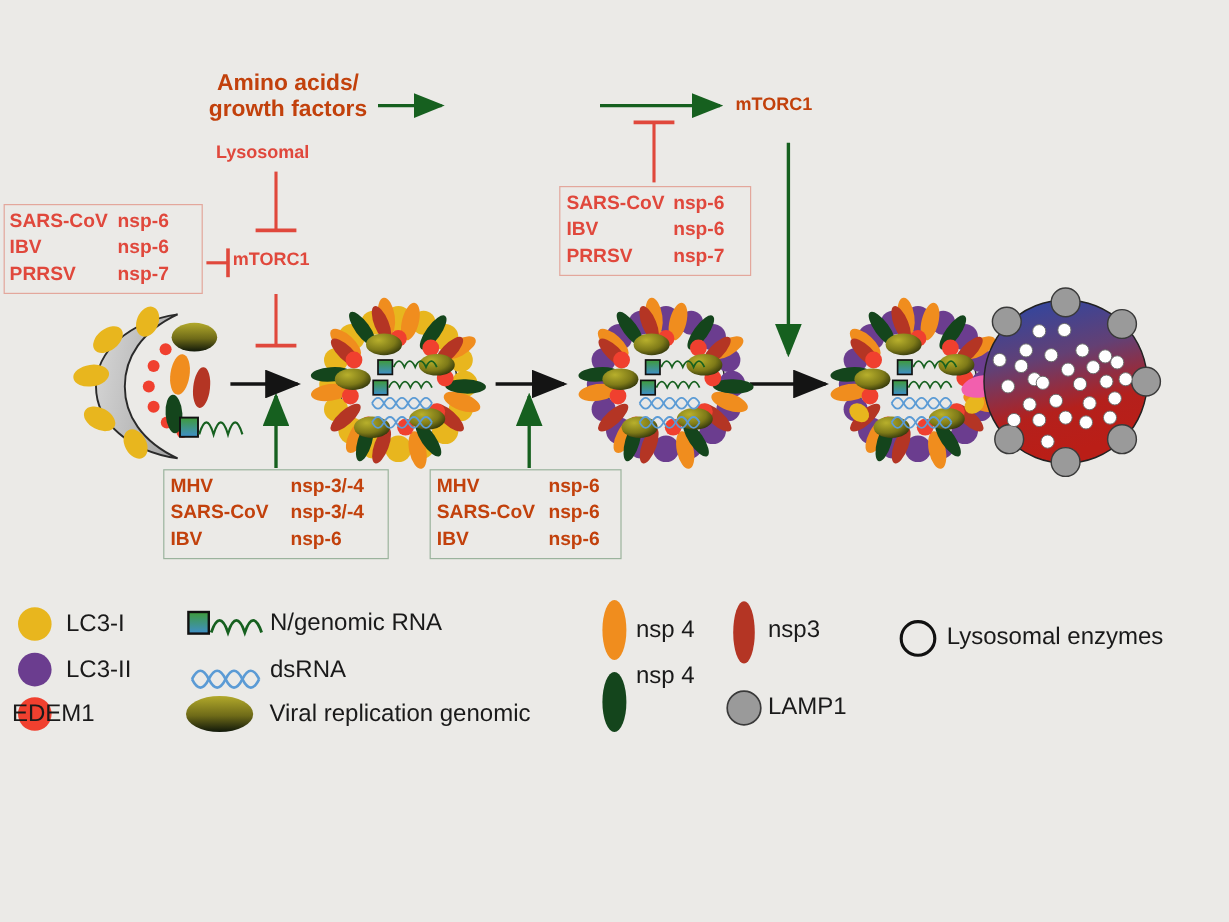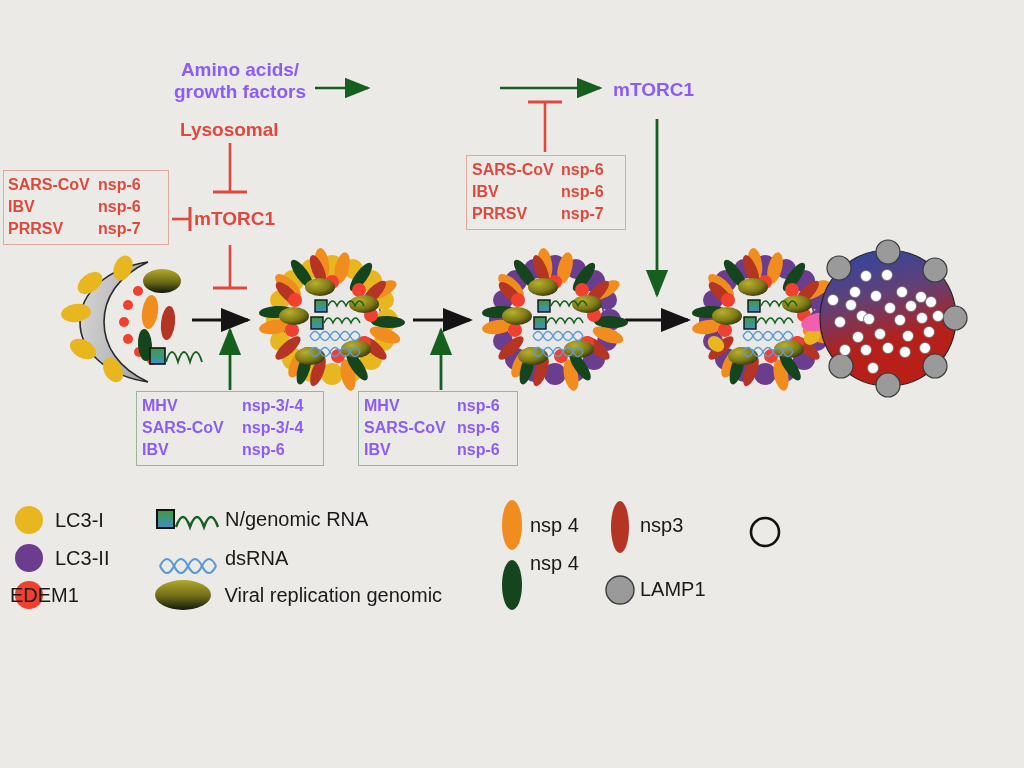--- a/index.html
+++ b/index.html
@@ -8,25 +8,25 @@
     background:#ebeae7;
     font-family:"Liberation Sans", sans-serif;
     overflow:hidden;
     position:relative;
   }
   #stage{position:absolute;left:0;top:0;width:1024px;height:768px;}
   svg#canvas{position:absolute;left:0;top:0;width:1024px;height:768px;}
 
   .txt{position:absolute;white-space:pre;}
 
-  .grn-bold{color:#8b5cf6;font-weight:bold;}
+  .grn-bold{color:#c2410c;font-weight:bold;}
   .red-bold{color:#e0483c;font-weight:bold;}
 
   .hdr{font-size:19px;line-height:22px;text-align:center;}
-  .mt{font-size:19px;font-weight:bold;}
+  .mt{font-size:15px;font-weight:bold;}
 
   .boxed{
     position:absolute;
     box-sizing:border-box;
     background:transparent;
   }
   .box-red{border:1px solid #e3a79c;}
   .box-grn{border:1px solid #9bb39d;}
 
   .rowline{font-size:16px;font-weight:bold;line-height:21px;white-space:pre;}
@@ -509,14 +509,15 @@
 <div class="txt legend-lbl" style="left:10px;top:584px;">EDEM1</div>
 
 <div class="txt legend-lbl" style="left:225px;top:508px;">N/genomic RNA</div>
 <div class="txt legend-lbl" style="left:225px;top:547px;">dsRNA</div>
 <div class="txt legend-lbl" style="left:219px;top:584px;"> Viral replication genomic</div>
 
 <div class="txt legend-lbl" style="left:530px;top:514px;">nsp 4</div>
 <div class="txt legend-lbl" style="left:530px;top:552px;">nsp 4</div>
 <div class="txt legend-lbl" style="left:640px;top:514px;">nsp3</div>
 <div class="txt legend-lbl" style="left:640px;top:578px;">LAMP1</div>
+<div class="txt legend-lbl" style="left:789px;top:520px;">Lysosomal enzymes</div>
 
 </div>
 
 </body></html>

